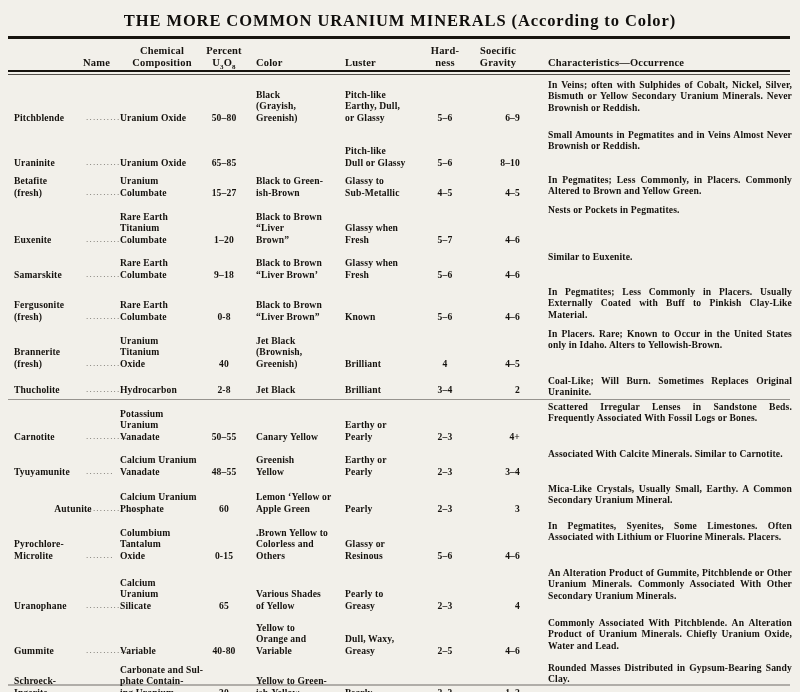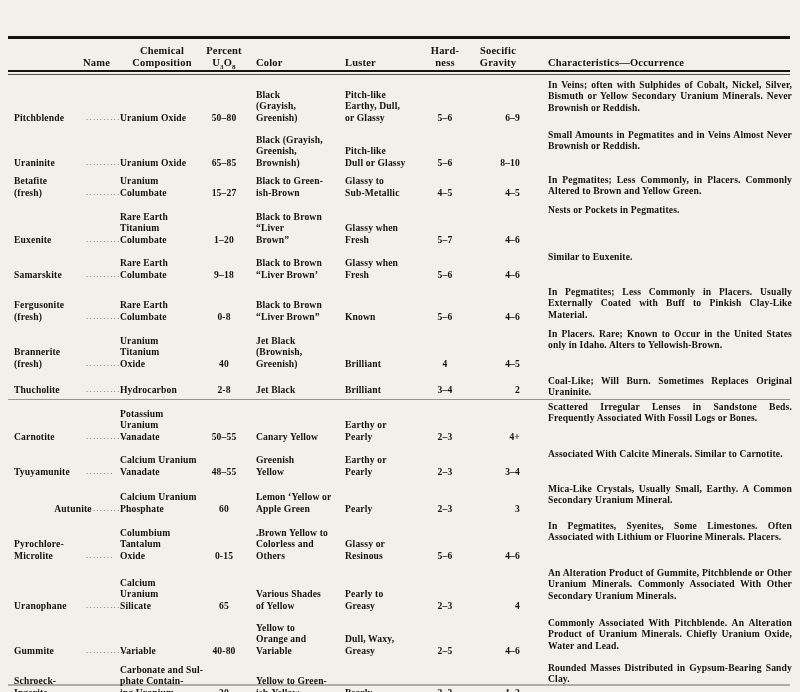--- a/index.html
+++ b/index.html
@@ -115,20 +115,23 @@
   .c-char {
     left: 548px; width: 244px; text-align: left;
     white-space: normal; text-align: justify;
   }
 </style>
 </head>
 <body>
 
 <div id="page">
 
+  <div class="title-wrap">
+    <span class="title">THE MORE COMMON URANIUM MINERALS</span><span class="title paren">&nbsp;</span><span class="title paren">(According to Color)</span>
+  </div>
 
   <div class="rule rule-top"></div>
   <div class="rule rule-head-a"></div>
   <div class="rule rule-head-b"></div>
   <div class="rule rule-faint"></div>
   <div class="rule rule-bottom"></div>
 
   <div class="colhead" style="left:14px; top:57px; width:96px; text-align:right;">Name</div>
 
   <div class="colhead" style="left:112px; top:45px; width:100px;">Chemical
@@ -165,23 +168,20 @@
   or  Glassy</div>
         <div class="cell c-hard" style="bottom: 4px;">5–6</div>
         <div class="cell c-sg" style="bottom: 4px;">6–9</div>
         <div class="cell c-char" style="top: 2px;">In Veins; often with Sulphides of Cobalt, Nickel, Silver, Bismuth or Yellow Secondary Uranium Minerals. Never Brownish or Reddish.</div>
       </div>
       <div class="row" style="position: absolute; left: 0px; top: 50px; height: 45px;">
         <div class="cell c-leader" style="bottom: 4px;">............</div>
         <div class="cell c-name" style="bottom: 4px;">Uraninite</div>
         <div class="cell c-comp" style="bottom: 4px;">Uranium Oxide</div>
         <div class="cell c-pct" style="bottom: 4px;">65–85</div>
-        <div class="cell c-color" style="bottom: 4px;">Black  (Grayish,
-  Greenish,
-  Brownish)</div>
         <div class="cell c-luster" style="bottom: 4px;">Pitch-like
   Dull or Glassy</div>
         <div class="cell c-hard" style="bottom: 4px;">5–6</div>
         <div class="cell c-sg" style="bottom: 4px;">8–10</div>
         <div class="cell c-char" style="top: 2px;">Small Amounts in Pegmatites and in Veins Almost Never Brownish or Reddish.</div>
       </div>
       <div class="row" style="position: absolute; left: 0px; top: 95px; height: 30px;">
         <div class="cell c-leader" style="bottom: 4px;">..............</div>
         <div class="cell c-name" style="bottom: 4px;">Betafite
   (fresh)</div>

